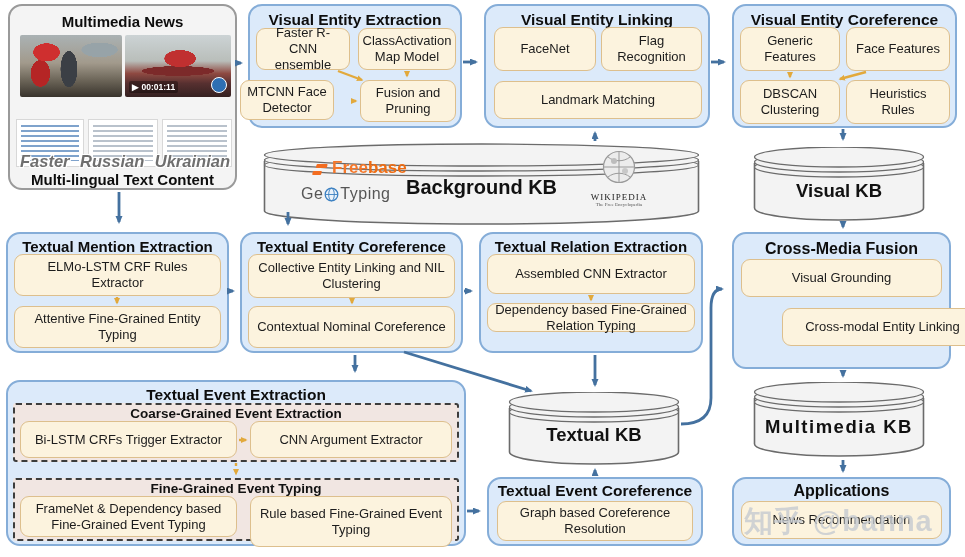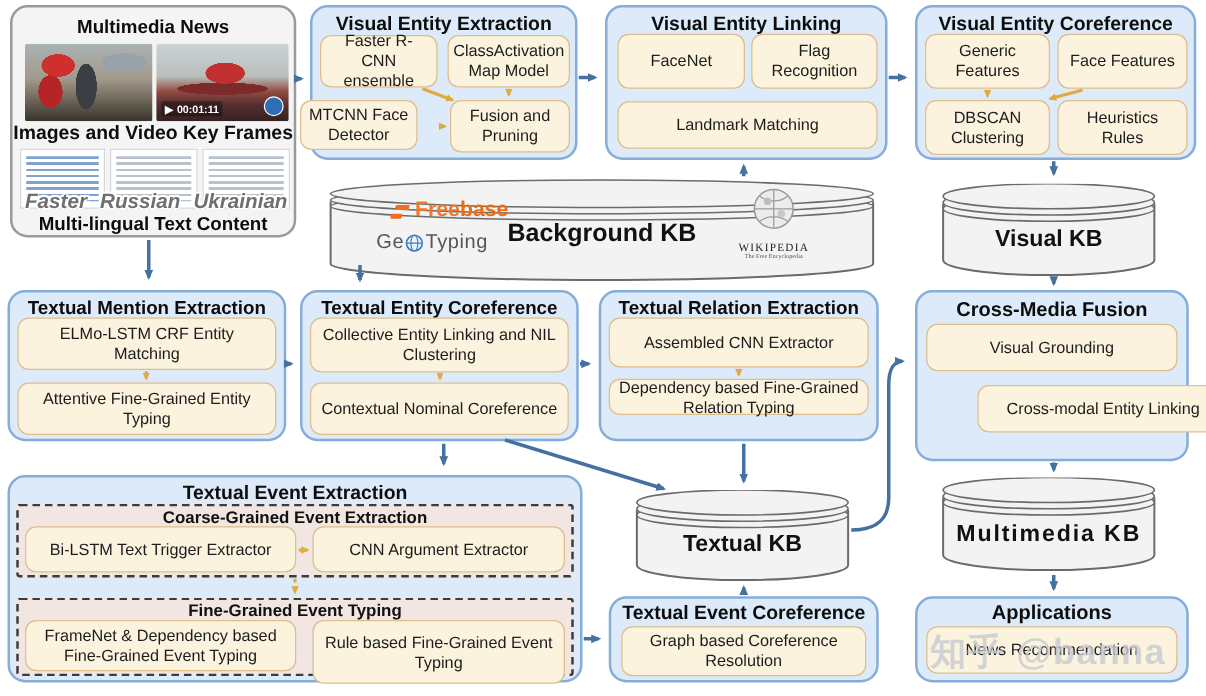--- a/index.html
+++ b/index.html
@@ -45,21 +45,20 @@
 <div class="abs graybox" style="left:8px;top:4px;width:229px;height:186px;">
   <div class="abs stitle" style="left:0;top:7px;width:100%;">Multimedia News</div>
   <div class="abs photo photo1" style="left:10px;top:29px;width:102px;height:62px;"></div>
   <div class="abs photo photo2" style="left:115px;top:29px;width:106px;height:62px;">
     <span class="ts">
         <span>▶</span>
         <span>00:01:11</span>
       </span>
     <span class="badge"></span>
   </div>
-  <div class="abs cap" style="left:0;top:92px;width:100%;font-size:15.5px;">Images and Video Key Frames</div>
   <div class="abs thumb" style="left:6px;top:113px;width:68px;height:48px;">
       <div class="tlines blue"></div>
     </div>
   <div class="abs thumb" style="left:78px;top:113px;width:70px;height:48px;">
       <div class="tlines"></div>
     </div>
   <div class="abs thumb" style="left:152px;top:113px;width:70px;height:48px;">
       <div class="tlines"></div>
     </div>
   <div class="abs langrow" style="left:10px;top:146px;width:210px;">
@@ -137,21 +136,21 @@
     <ellipse cx="86" cy="20" rx="84.5" ry="10" fill="#f3f3f3" stroke="#6b6b6b" stroke-width="1.3"></ellipse>
     <ellipse cx="86" cy="15" rx="84.5" ry="10" fill="#f3f3f3" stroke="#6b6b6b" stroke-width="1.3"></ellipse>
     <ellipse cx="86" cy="10" rx="84.5" ry="10" fill="#f3f3f3" stroke="#6b6b6b" stroke-width="1.3"></ellipse>
     <text x="86" y="50" text-anchor="middle" font-weight="bold" font-size="18.5" fill="#111">Visual KB</text>
   </svg>
 </div>
 
 <div class="abs section" style="left:6px;top:232px;width:223px;height:121px;">
   <div class="abs stitle" style="left:0;top:4px;width:100%;">Textual Mention Extraction</div>
 </div>
-<div class="abs sub" style="left:14px;top:254px;width:207px;height:42px;">ELMo-LSTM CRF Entity Matching</div>
+<div class="abs sub" style="left:14px;top:254px;width:207px;height:42px;">ELMo-LSTM CRF Rules Extractor</div>
 <div class="abs sub" style="left:14px;top:306px;width:207px;height:42px;">Attentive Fine-Grained Entity Typing</div>
 
 <div class="abs section" style="left:240px;top:232px;width:223px;height:121px;">
   <div class="abs stitle" style="left:0;top:4px;width:100%;">Textual Entity Coreference</div>
 </div>
 <div class="abs sub" style="left:248px;top:254px;width:207px;height:44px;">Collective Entity Linking and NIL Clustering</div>
 <div class="abs sub" style="left:248px;top:306px;width:207px;height:42px;">Contextual Nominal Coreference</div>
 
 <div class="abs section" style="left:479px;top:232px;width:224px;height:121px;">
   <div class="abs stitle" style="left:0;top:4px;width:100%;">Textual Relation Extraction</div>
@@ -164,21 +163,21 @@
 </div>
 <div class="abs sub" style="left:741px;top:259px;width:201px;height:38px;">Visual Grounding</div>
 <div class="abs sub" style="left:741px;top:308px;width:201px;height:38px;margin-left:41px;">Cross-modal Entity Linking</div>
 
 <div class="abs section" style="left:6px;top:380px;width:460px;height:166px;">
   <div class="abs stitle" style="left:0;top:4px;width:100%;font-size:15.5px;">Textual Event Extraction</div>
 </div>
 <div class="abs dashedbox" style="left:13px;top:403px;width:446px;height:59px;">
   <div class="abs dtitle" style="left:0;top:1px;width:100%;">Coarse-Grained Event Extraction</div>
 </div>
-<div class="abs sub" style="left:20px;top:421px;width:217px;height:37px;">Bi-LSTM Text Trigger Extractor</div>
+<div class="abs sub" style="left:20px;top:421px;width:217px;height:37px;">Bi-LSTM CRFs Trigger Extractor</div>
 <div class="abs sub" style="left:250px;top:421px;width:202px;height:37px;">CNN Argument Extractor</div>
 <div class="abs dashedbox" style="left:13px;top:478px;width:446px;height:63px;">
   <div class="abs dtitle" style="left:0;top:1px;width:100%;">Fine-Grained Event Typing</div>
 </div>
 <div class="abs sub" style="left:20px;top:496px;width:217px;height:41px;">FrameNet &amp; Dependency based Fine-Grained Event Typing</div>
 <div class="abs sub" style="left:250px;top:496px;width:202px;height:51px;">Rule based Fine-Grained Event Typing</div>
 
 <div class="abs" style="left:508px;top:392px;width:172px;height:75px;">
   <svg width="172" height="75" viewBox="0 0 172 75">
     <path d="M1.5 16 L1.5 60 A84 12 0 0 0 170.5 60 L170.5 16" fill="#f3f3f3" stroke="#6b6b6b" stroke-width="1.6"></path>

